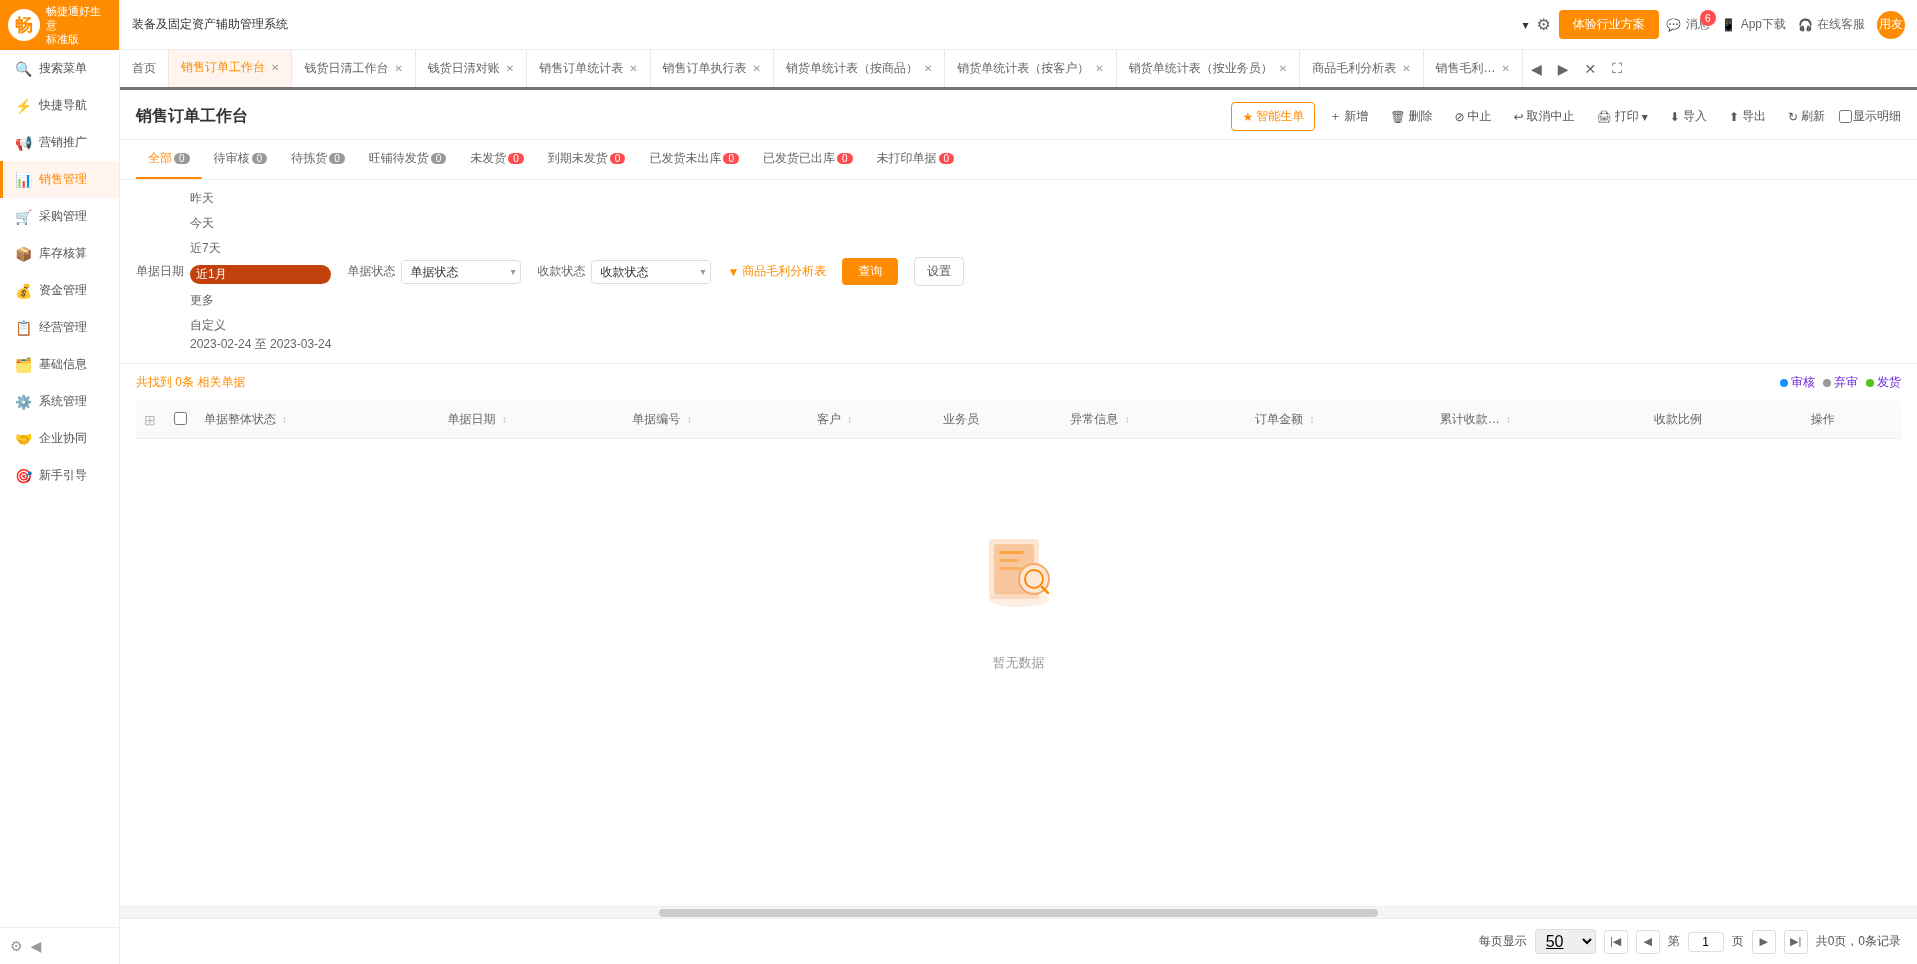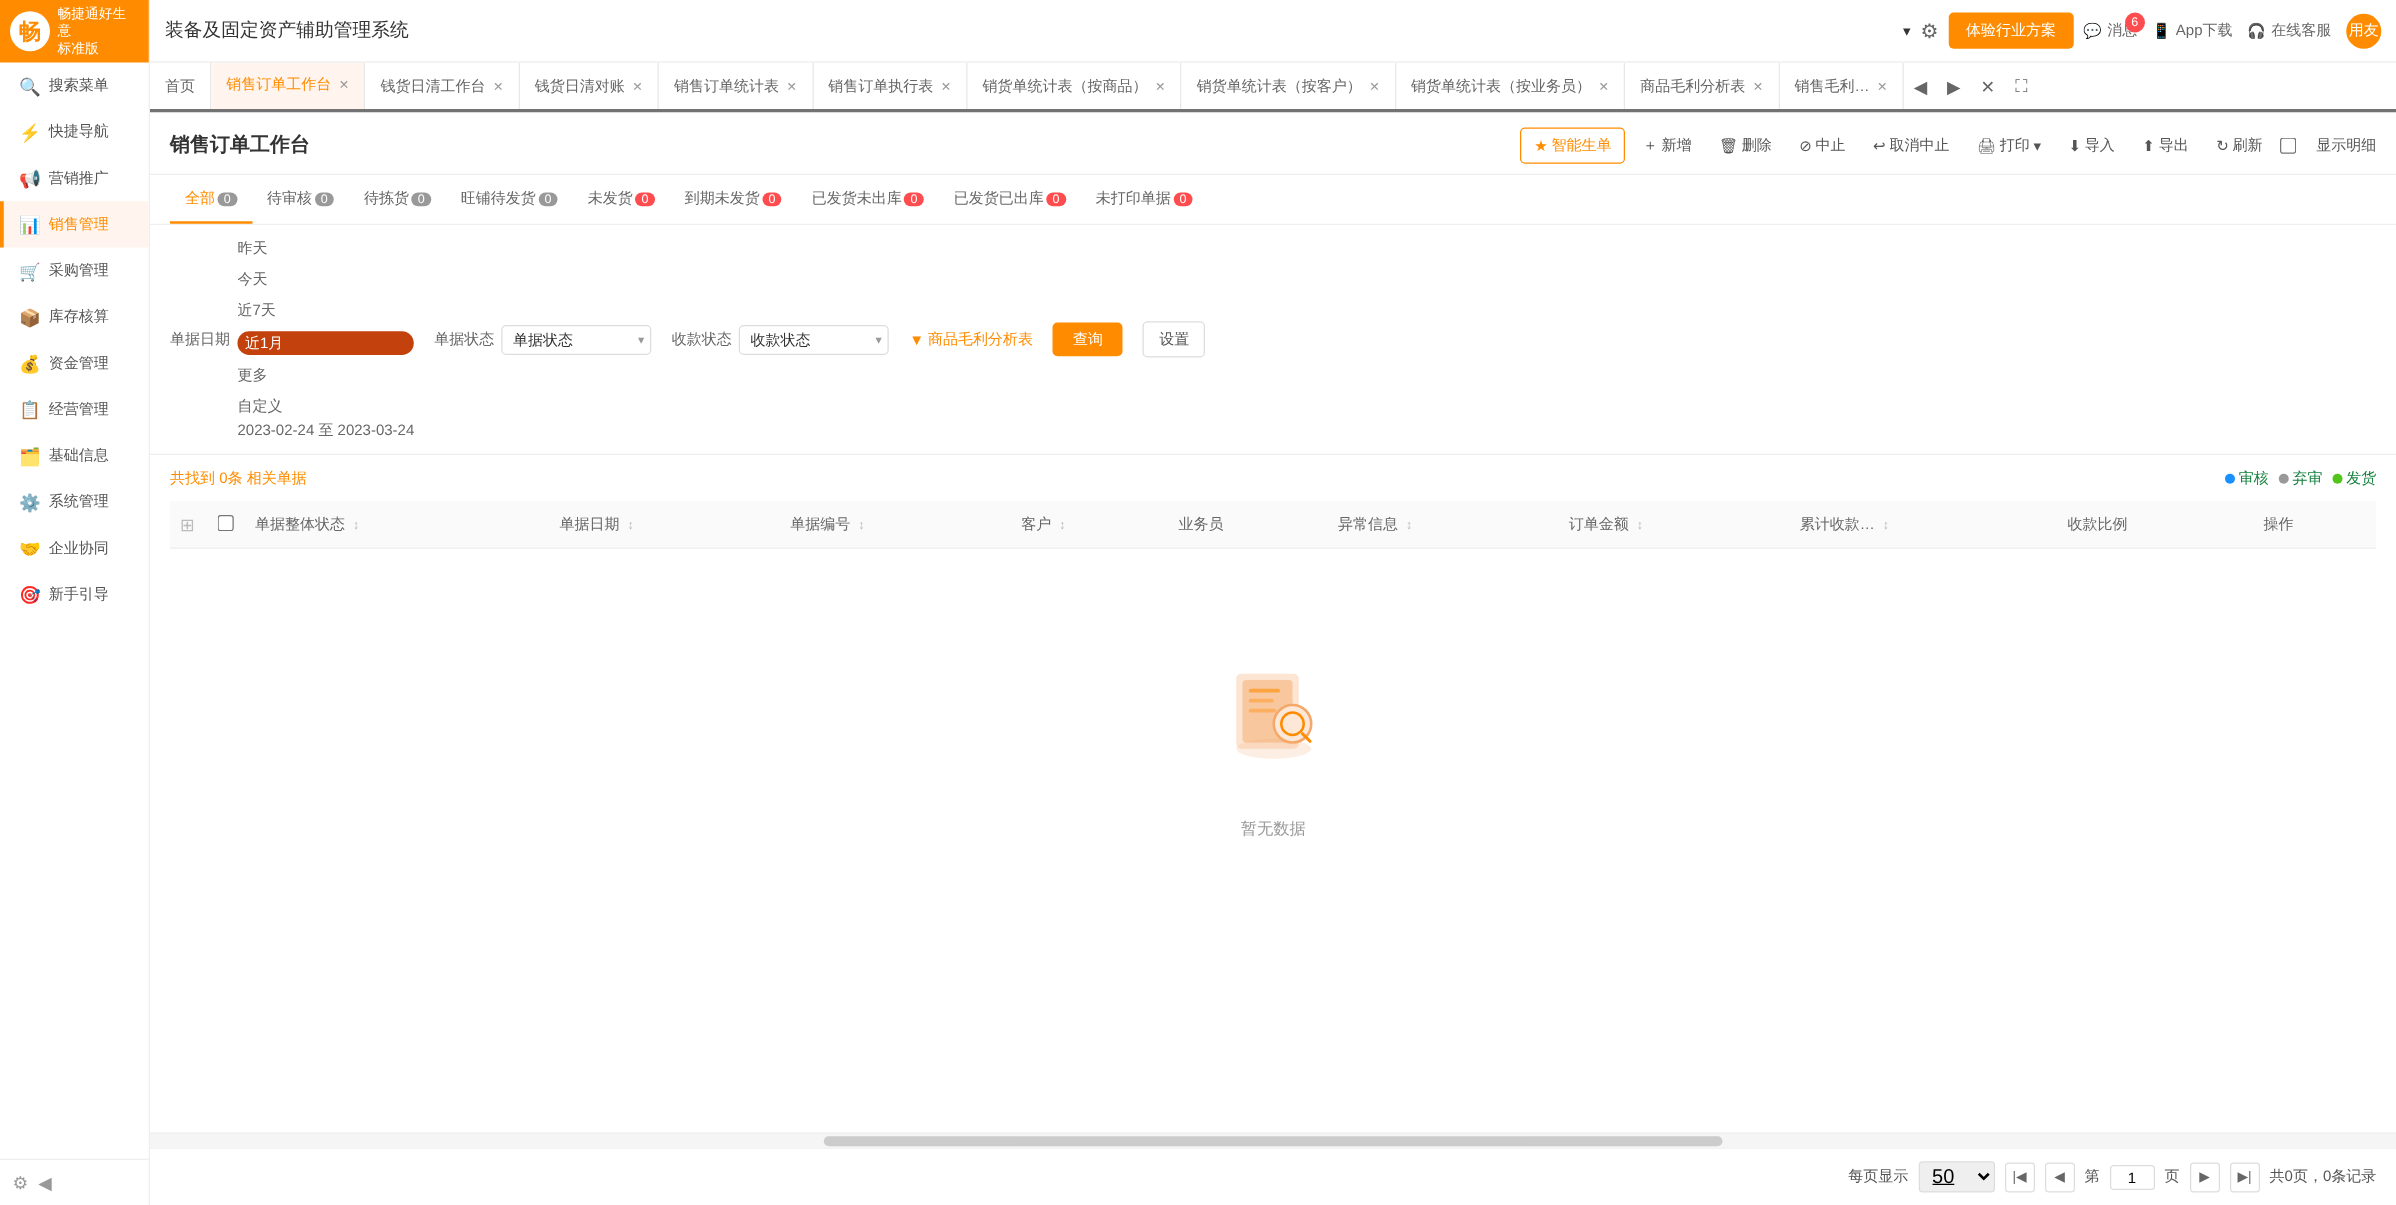--- a/index.html
+++ b/index.html
@@ -14,21 +14,21 @@
     .sidebar-nav-item.active { background: #fff5ee; color: #ff8c00; border-left-color: #ff8c00; }
     .sidebar-nav-icon { font-size: 14px; width: 18px; text-align: center; }
     .sidebar-bottom { margin-top: auto; padding: 10px; display: flex; gap: 8px; border-top: 1px solid #eee; }
     .sidebar-bottom-btn { cursor: pointer; color: #999; font-size: 14px; }
 
     
     .main { flex: 1; display: flex; flex-direction: column; overflow: hidden; }
 
     
     .topbar { height: 50px; background: #fff; border-bottom: 1px solid #eee; display: flex; align-items: center; padding: 0 12px; gap: 8px; flex-shrink: 0; }
-    .topbar-title { font-size: 15px; color: #333; flex: 1; }
+    .topbar-title { font-size: 12px; color: #333; flex: 1; }
     .topbar-dropdown { display: flex; align-items: center; gap: 4px; cursor: pointer; }
     .topbar-btn-industry { background: #ff8c00; color: #fff; border: none; padding: 6px 14px; border-radius: 4px; cursor: pointer; font-size: 12px; }
     .topbar-actions { display: flex; align-items: center; gap: 12px; margin-left: auto; color: #666; font-size: 12px; }
     .topbar-action-item { display: flex; align-items: center; gap: 4px; cursor: pointer; position: relative; }
     .topbar-badge { background: #ff4d4f; color: #fff; border-radius: 50%; width: 16px; height: 16px; font-size: 10px; display: flex; align-items: center; justify-content: center; position: absolute; top: -6px; right: -6px; }
     .topbar-avatar { width: 28px; height: 28px; background: #ff8c00; border-radius: 50%; display: flex; align-items: center; justify-content: center; color: #fff; font-size: 12px; }
 
     
     .tabbar { background: #fff; border-bottom: 3px solid #737373; display: flex; align-items: center; overflow-x: auto; flex-shrink: 0; height: 40px; }
     .tabbar::-webkit-scrollbar { display: none; }
@@ -37,21 +37,21 @@
     .tab-item.home { background: #fff; font-weight: 500; }
     .tab-close { font-size: 10px; color: #999; margin-left: 2px; }
     .tab-nav-btn { padding: 0 8px; height: 40px; display: flex; align-items: center; cursor: pointer; color: #666; border: none; background: none; font-size: 14px; }
 
     
     .page-header { padding: 12px 16px 8px; display: flex; align-items: center; justify-content: space-between; background: #fff; border-bottom: 1px solid #eee; flex-shrink: 0; }
     .page-title { font-size: 16px; font-weight: 600; color: #333; }
     .page-actions { display: flex; align-items: center; gap: 6px; }
     .btn-smart { background: #fff; border: 1px solid #ff8c00; color: #ff8c00; padding: 5px 10px; border-radius: 4px; cursor: pointer; font-size: 12px; display: flex; align-items: center; gap: 3px; }
     .btn-action { background: none; border: none; color: #555; padding: 5px 8px; cursor: pointer; font-size: 12px; display: flex; align-items: center; gap: 3px; }
-    .checkbox-show { display: flex; align-items: center; gap: 16px; font-size: 12px; color: #555; }
+    .checkbox-show { display: flex; align-items: center; gap: 1px; font-size: 12px; color: #555; }
 
     
     .filter-tabs { display: flex; align-items: center; padding: 0 16px; background: #fff; border-bottom: 1px solid #eee; flex-shrink: 0; }
     .filter-tab { padding: 10px 12px; cursor: pointer; color: #666; font-size: 12px; border-bottom: 2px solid transparent; white-space: nowrap; }
     .filter-tab.active { color: #ff8c00; border-bottom-color: #ff8c00; }
 
     
     .filter-bar { padding: 10px 16px; background: #fff; border-bottom: 1px solid #eee; flex-shrink: 0; }
     .filter-row { display: flex; align-items: center; gap: 16px; flex-wrap: wrap; }
     .filter-item { display: flex; align-items: center; gap: 6px; }
@@ -66,21 +66,21 @@
     .expand-btn { color: #ff8c00; cursor: pointer; font-size: 12px; display: flex; align-items: center; gap: 3px; border: none; background: none; }
     .btn-query { background: #ff8c00; color: #fff; border: none; padding: 5px 16px; border-radius: 4px; cursor: pointer; font-size: 12px; }
     .btn-settings { background: #fff; border: 1px solid #ddd; color: #555; padding: 5px 12px; border-radius: 4px; cursor: pointer; font-size: 12px; }
 
     
     .table-area { flex: 1; padding: 0 16px; background: #fff; overflow: auto; }
     .table-info-bar { display: flex; align-items: center; justify-content: space-between; padding: 10px 0; }
     .table-count { color: #666; font-size: 12px; }
     .table-count span { color: #ff8c00; }
     .table-quick-actions { display: flex; gap: 8px; }
-    .quick-action-btn { font-size: 12px; color: #15803d; cursor: pointer; display: flex; align-items: center; gap: 3px; }
+    .quick-action-btn { font-size: 12px; color: #6d28d9; cursor: pointer; display: flex; align-items: center; gap: 3px; }
     .quick-action-btn .dot { width: 8px; height: 8px; border-radius: 50%; display: inline-block; }
     .dot-blue { background: #1890ff; }
     .dot-gray { background: #999; }
     .dot-green { background: #52c41a; }
 
     table { width: 100%; border-collapse: collapse; font-size: 12px; }
     thead tr { background: #fafafa; border-bottom: 1px solid #eee; }
     th { padding: 10px 8px; text-align: left; color: #666; font-weight: normal; white-space: nowrap; border-bottom: 1px solid #eee; }
     th .sort-icon { margin-left: 3px; color: #bbb; font-size: 10px; }
 

